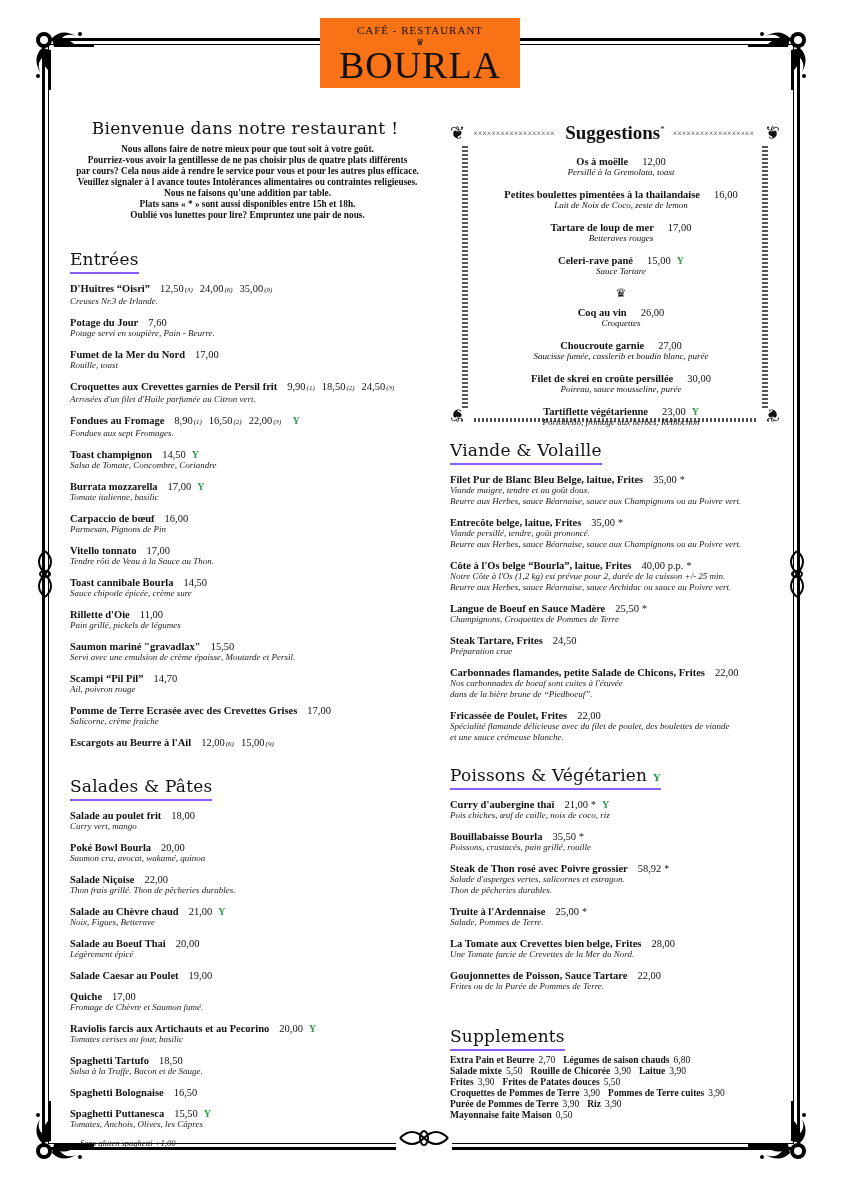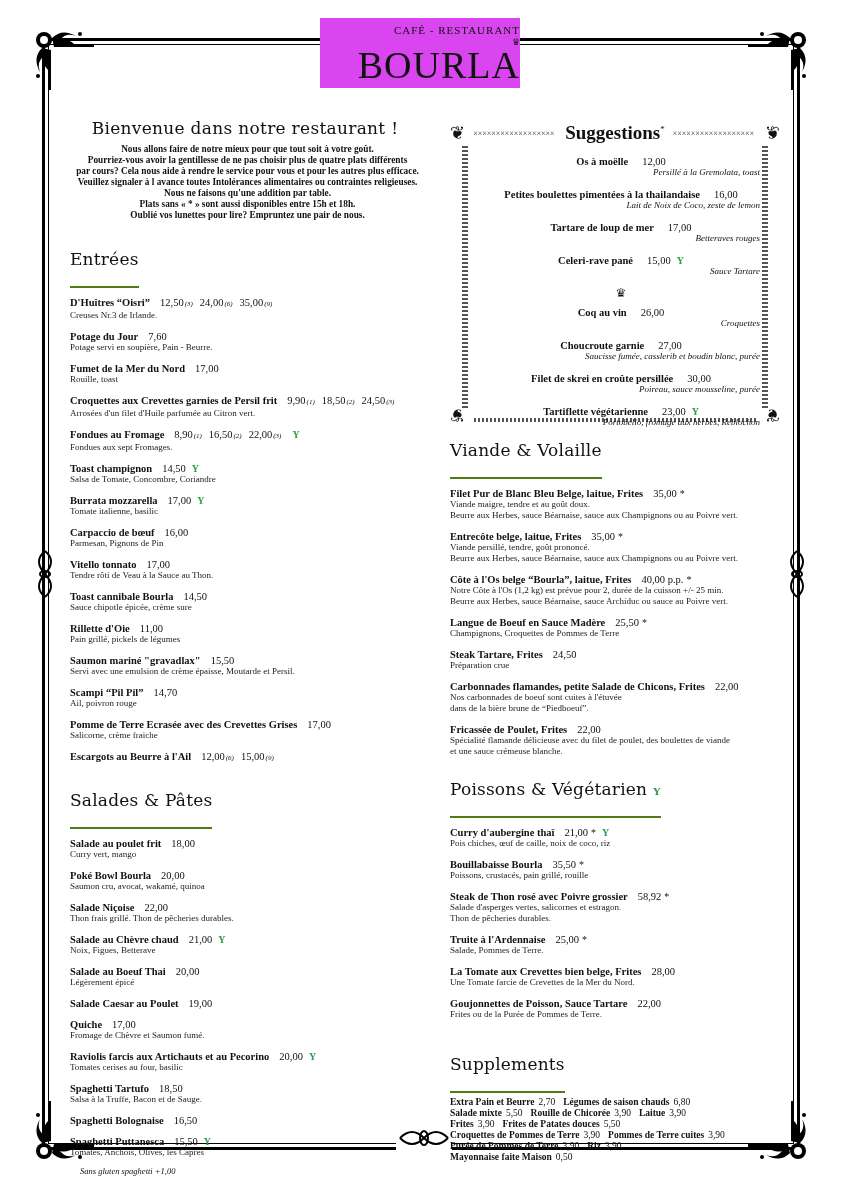--- a/index.html
+++ b/index.html
@@ -14,42 +14,42 @@
   .corner.tl { left: 30px; top: 26px; }
   .corner.tr { right: 30px; top: 26px; transform: scaleX(-1); }
   .corner.bl { left: 30px; bottom: 26px; transform: scaleY(-1); }
   .corner.br { right: 30px; bottom: 26px; transform: scale(-1,-1); }
   .side-orn { position: absolute; width: 26px; height: 54px; }
   .side-orn.left { left: 32px; top: 547px; }
   .side-orn.right { right: 32px; top: 547px; }
   .bottom-orn { position: absolute; left: 396px; bottom: 40px; width: 56px; height: 26px; background: #fff; }
 
   
-  .logo-wrap { position: absolute; left: 320px; top: 18px; width: 200px; height: 70px; background: #d946ef; text-align: right; }
+  .logo-wrap { position: absolute; left: 320px; top: 18px; width: 200px; height: 70px; background: #f97316; text-align: center; }
   .logo-sub { font-family: "Liberation Serif", serif; font-size: 11px; letter-spacing: 1px; margin-top: 6px; display: block; }
   .logo-crown { display: block; font-size: 9px; line-height: 10px; margin-top: 1px; }
   .logo-title { font-family: "Liberation Serif", serif; font-size: 38px; letter-spacing: 1px; line-height: 36px; display: block; font-weight: normal; }
 
   
   .col-left { position: absolute; left: 70px; top: 118px; width: 360px; }
   .col-right { position: absolute; left: 450px; top: 120px; width: 330px; }
 
   .welcome-title { font-family: "DejaVu Serif", serif; font-size: 17px; text-align: center; letter-spacing: 0.3px; margin-left: -10px; }
   .welcome-text { font-size: 9.3px; font-weight: bold; text-align: center; line-height: 11px; margin-top: 6px; margin-left: -20px; width: 395px; }
 
-  .section-title { font-family: "DejaVu Serif", serif; font-size: 17px; font-weight: normal; letter-spacing: 0.2px; display: inline-block; padding-bottom: 17px; border-bottom: 2px solid #4d7c0f; margin-bottom: 7px; }
+  .section-title { font-family: "DejaVu Serif", serif; font-size: 17px; font-weight: normal; letter-spacing: 0.2px; display: inline-block; padding-bottom: 3px; border-bottom: 2px solid #8b5cf6; margin-bottom: 7px; }
   .entrees-title { margin-top: 28px; }
   .salades-title { margin-top: 18px; }
 
   .item { margin-bottom: 8px; line-height: 11px; }
   .item .name { font-weight: bold; font-size: 10.5px; }
   .item .price { font-size: 10.5px; margin-left: 10px; }
   .item .qty { font-size: 7px; font-style: italic; margin-left: 1px; margin-right: 5px; }
   .item .star { font-size: 10px; margin-left: 3px; }
-  .item .desc { font-size: 9px; color: #222; display: block; }
+  .item .desc { font-style: italic; font-size: 9px; color: #222; display: block; }
   .veg { color: #2e9a4e; font-size: 10px; font-weight: bold; margin-left: 6px; }
   .note { font-style: italic; font-size: 8.5px; margin-left: 10px; margin-top: 4px; }
 
   
   .sugg-box { position: relative; width: 330px; height: 306px; }
   .sugg-head { display: flex; align-items: center; justify-content: center; height: 26px; }
   .sugg-title { font-weight: bold; font-size: 19px; margin: 0 8px; }
   .sugg-title sup { font-size: 9px; font-weight: normal; }
   .dots { font-size: 8px; letter-spacing: 0px; color: #333; white-space: nowrap; overflow: hidden; }
   .dots-h { width: 84px; }
@@ -60,21 +60,21 @@
   .leaf.br { right: 0; bottom: 0; transform: scale(-1,-1); }
   .vline { position: absolute; top: 26px; bottom: 18px; width: 6px; background-image: repeating-linear-gradient(to bottom, #555 0 2px, transparent 2px 4px); }
   .vline.l { left: 12px; }
   .vline.r { right: 12px; }
   .hline-bottom { position: absolute; left: 24px; right: 24px; bottom: 4px; height: 4px; background-image: repeating-linear-gradient(to right, #555 0 2px, transparent 2px 4px); }
 
   .sugg-list { position: absolute; left: 32px; right: 20px; top: 34px; }
   .s-item { text-align: center; line-height: 11px; margin-bottom: 9px; }
   .s-item .name { font-weight: bold; font-size: 10.5px; }
   .s-item .price { font-size: 10.5px; margin-left: 14px; }
-  .s-item .desc { display: block; font-style: italic; font-size: 9px; text-align: right; }
+  .s-item .desc { display: block; font-style: italic; font-size: 9px; }
   .s-crown { text-align: center; font-size: 12px; margin: 4px 0 4px; }
 
   .viande-title { margin-top: 14px; }
   .poissons-title { margin-top: 14px; }
   .supp-title { margin-top: 26px; margin-bottom: 4px; }
 
   .supp-lines { font-size: 9.5px; line-height: 11px; }
   .supp-lines b { font-weight: bold; }
   .supp-lines .p { margin: 0 8px 0 4px; }
 </style>

